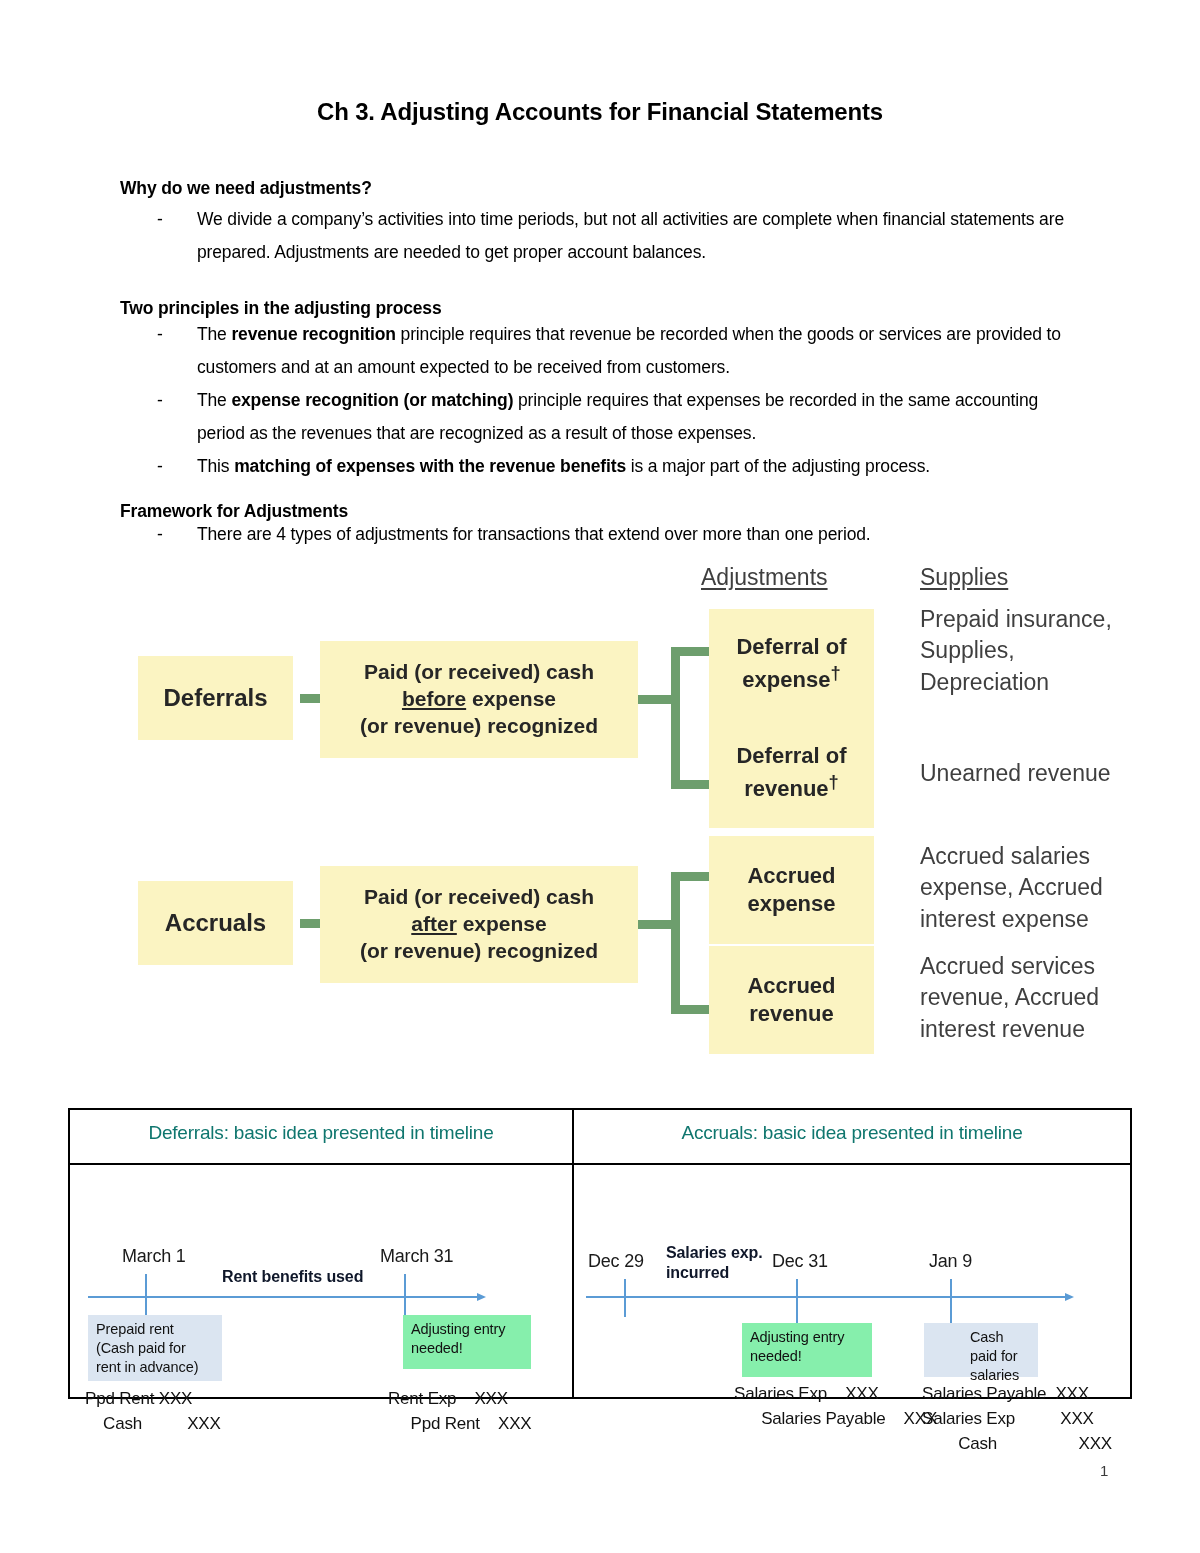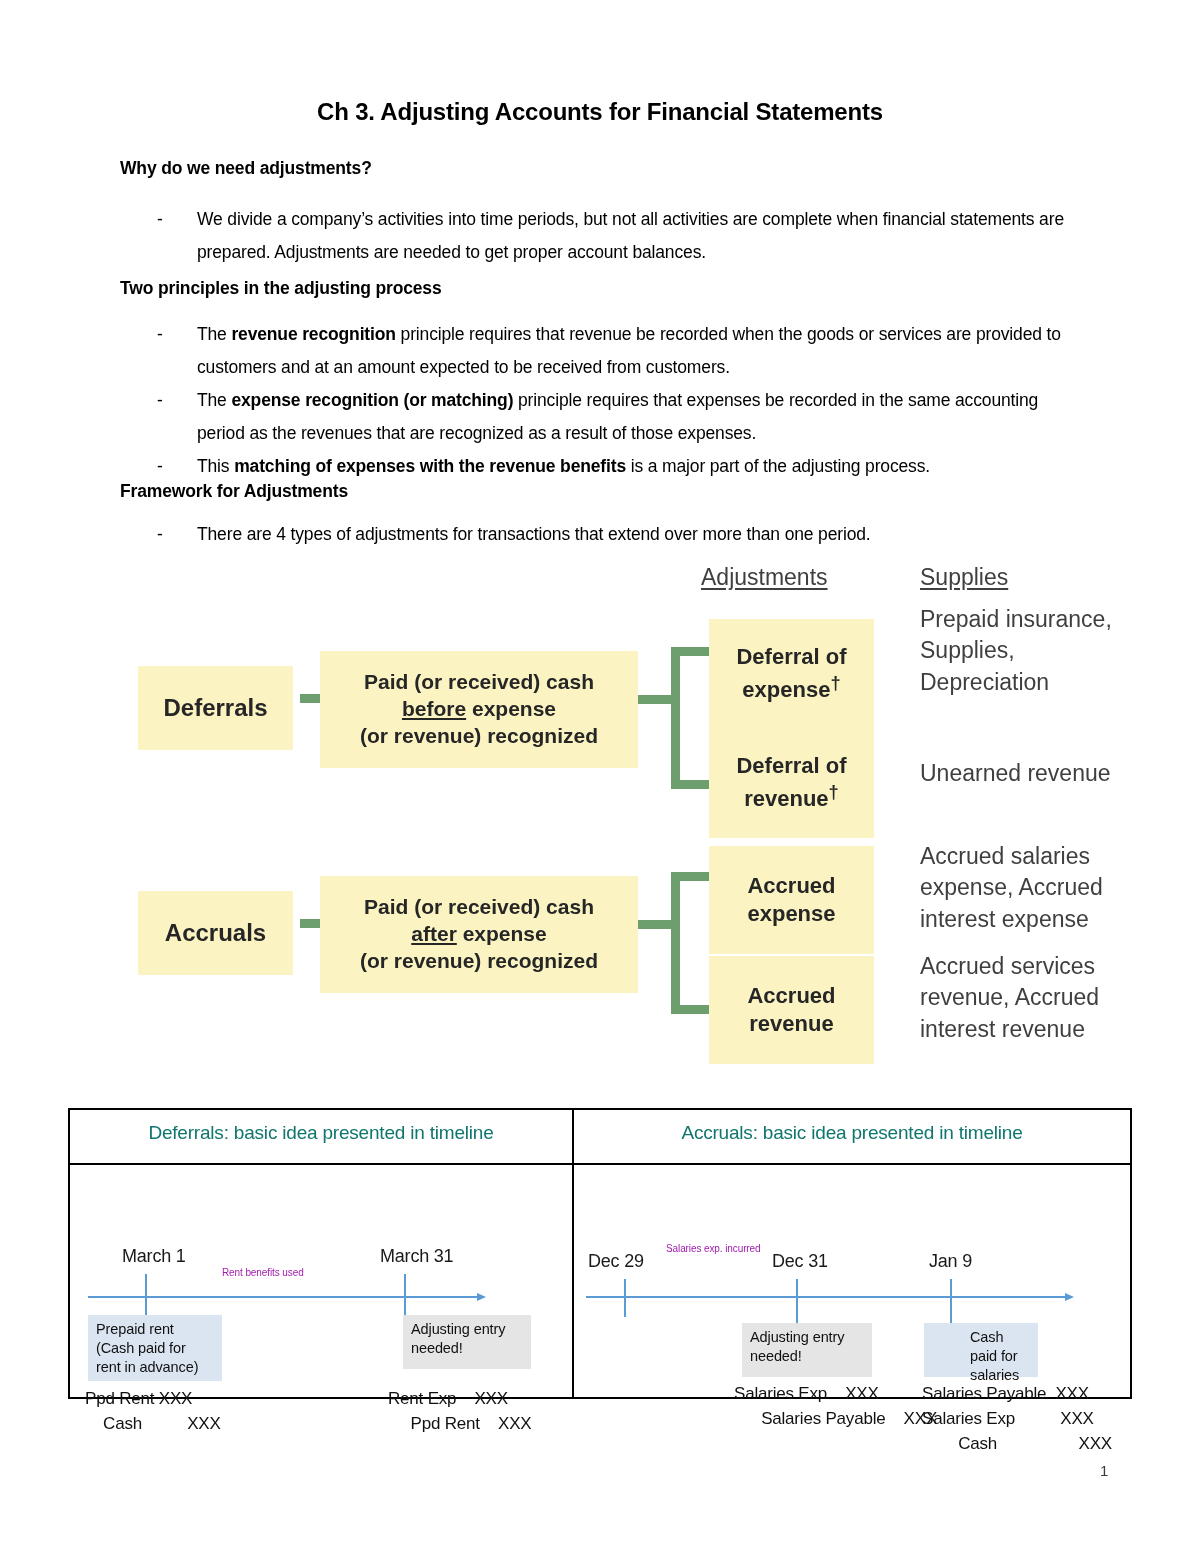--- a/index.html
+++ b/index.html
@@ -47,20 +47,21 @@
     letter-spacing: -0.2px;
   }
 
   
   .sec-head {
     position: absolute;
     left: 120px;
     font-size: 17.5px;
     font-weight: bold;
     letter-spacing: -0.15px;
+    margin-top: 20px;
   }
   .bullet-list {
     position: absolute;
     left: 120px;
     width: 965px;
   }
   .bullet {
     position: relative;
     padding-left: 77px;
     font-size: 17.5px;
@@ -86,21 +87,20 @@
   .ybox {
     position: absolute;
     background: #fbf4c2;
     display: flex;
     align-items: center;
     justify-content: center;
     text-align: center;
     font-weight: bold;
     color: #262626;
     line-height: 1.28;
-    margin-top: 10px;
   }
   .colhead {
     position: absolute;
     font-size: 23px;
     color: #3f3f3f;
     text-decoration: underline;
     text-underline-offset: 3px;
     white-space: nowrap;
   }
   .exlist {
@@ -191,36 +191,37 @@
   }
   .tl-label {
     position: absolute;
     font-size: 18px;
     color: #1a1a1a;
     white-space: nowrap;
     letter-spacing: -0.2px;
   }
   .tl-note {
     position: absolute;
-    font-size: 10px;
-    color: #a21caf;
+    font-size: 16px;
+    color: #0f172a;
     line-height: 1.25;
     letter-spacing: -0.1px;
+    font-weight: bold;
   }
   .cbox {
     position: absolute;
     font-size: 14.5px;
     line-height: 1.32;
     padding: 5px 8px 6px 8px;
     box-sizing: border-box;
     color: #111;
     letter-spacing: -0.1px;
   }
   .cbox.blue { background: #dbe5f1; }
-  .cbox.gold { background: #e5e5e5; }
+  .cbox.gold { background: #86efac; }
   .je {
     position: absolute;
     font-size: 17px;
     line-height: 25px;
     white-space: pre;
     color: #111;
     letter-spacing: -0.2px;
   }
 
   .pageno {

